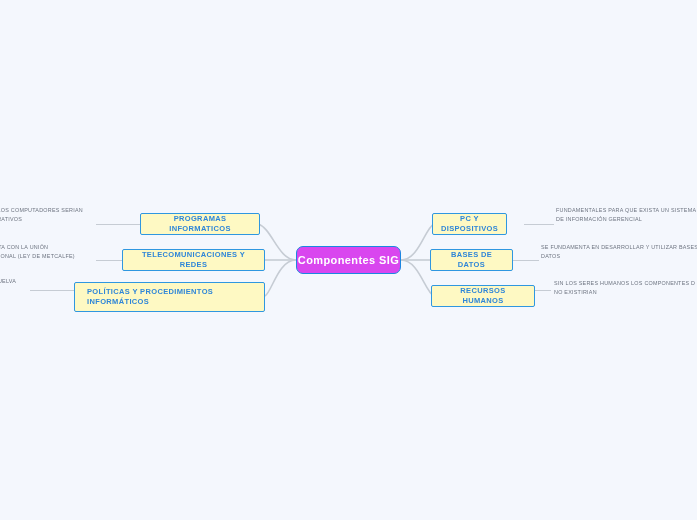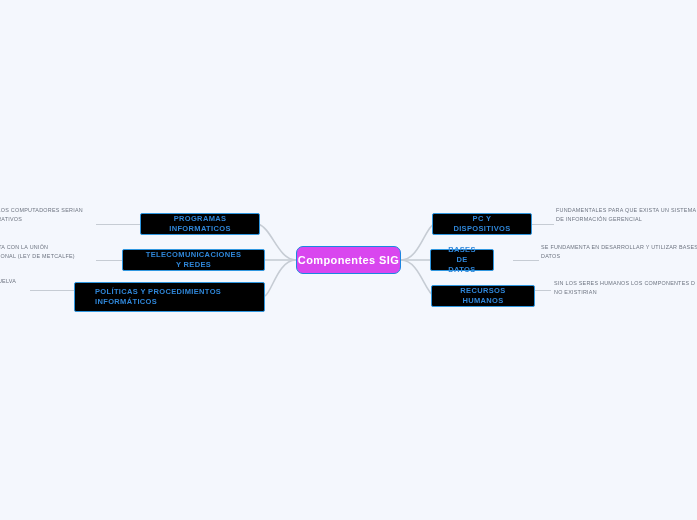--- a/index.html
+++ b/index.html
@@ -26,32 +26,32 @@
     left: 0;
     top: 0;
     width: 697px;
     height: 520px;
     pointer-events: none;
   }
   .node {
     position: absolute;
     box-sizing: border-box;
     border: 1.5px solid #2f97e0;
-    background: #000000;
+    background: #fef9c3;
     border-radius: 2px;
     display: flex;
     align-items: center;
     justify-content: center;
     color: #2f86d8;
     font-weight: bold;
     font-size: 7.5px;
     letter-spacing: 0.35px;
     line-height: 1.35;
     text-align: center;
-    padding: 4px 20px;
+    padding: 4px 12px;
   }
   .node.left-aligned {
     justify-content: flex-start;
     text-align: left;
   }
   .node-central {
     position: absolute;
     box-sizing: border-box;
     background: #d946ef;
     border: 1.5px solid #1b87e0;
@@ -129,25 +129,25 @@
   <div class="annotation" style="left:-42px; top:243px;">
     <div>SE INCREMENTA CON LA UNIÓN</div>
     <div>DE CADA ADICIONAL (LEY DE METCALFE)</div>
   </div>
 
   <div class="annotation" style="left:-108px; top:277px;">
     <div>PARA QUE LA INFORMACIÓN NO SE VUELVA</div>
     <div></div>
   </div>
 
-  <div class="node" style="left:432px; top:213px; width:100px; height:22px;">
+  <div class="node" style="left:432px; top:213px; width:75px; height:22px;">
     <span>PC Y DISPOSITIVOS</span>
   </div>
 
-  <div class="node" style="left:430px; top:249px; width:64px; height:22px;">
+  <div class="node" style="left:430px; top:249px; width:83px; height:22px;">
     <span>BASES DE DATOS</span>
   </div>
 
   <div class="node" style="left:431px; top:285px; width:104px; height:22px;">
     <span>RECURSOS HUMANOS</span>
   </div>
 
   <div class="annotation" style="left:556px; top:206px;">
     <div>FUNDAMENTALES PARA QUE EXISTA UN SISTEMA</div>
     <div>DE INFORMACIÓN GERENCIAL</div>

